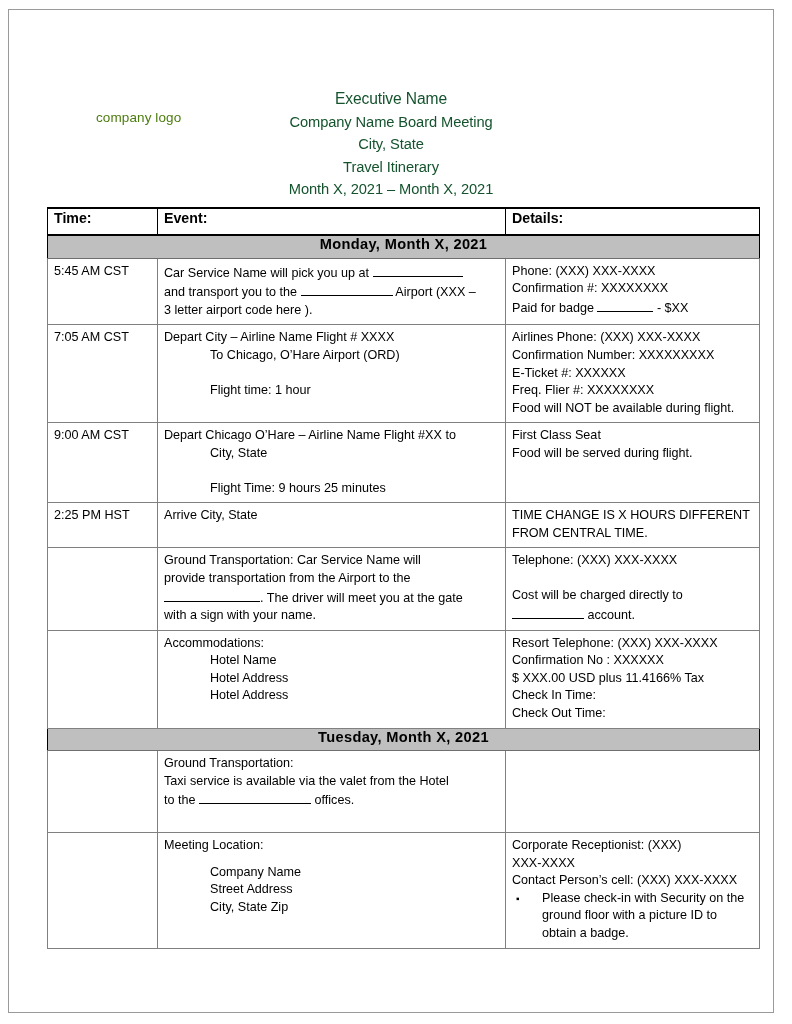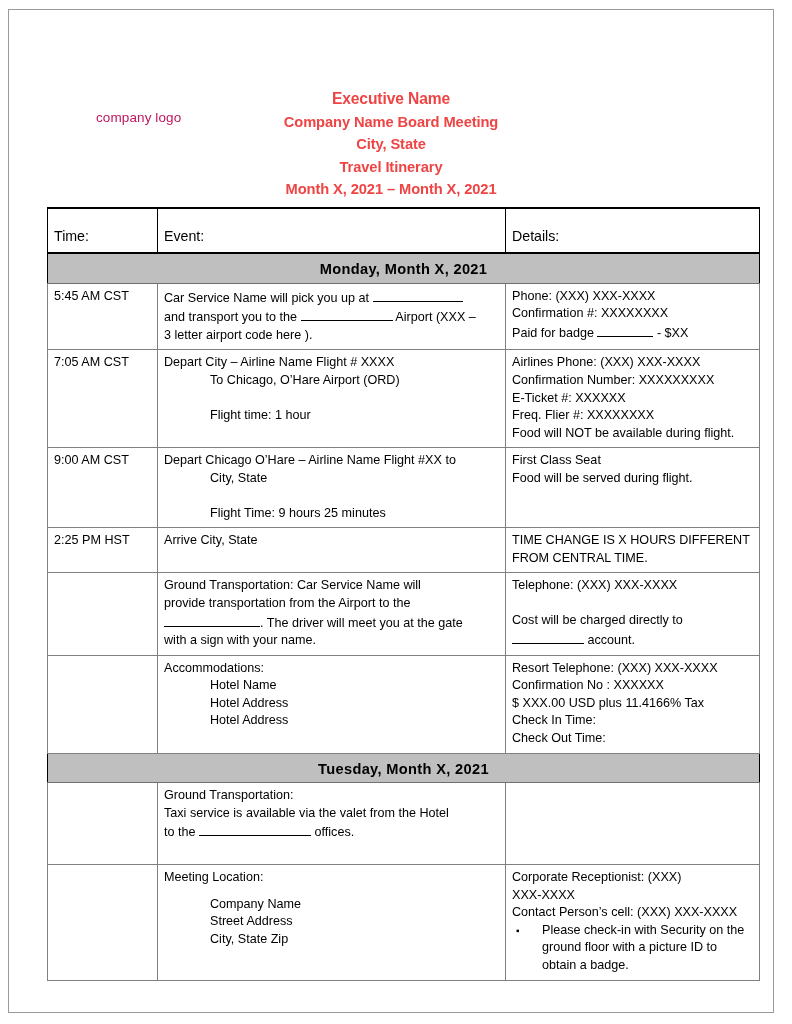--- a/index.html
+++ b/index.html
@@ -30,35 +30,35 @@
   
   .header {
     position: relative;
     height: 112px;
   }
   .logo-text {
     position: absolute;
     left: 87px;
     top: 100px;
     font-size: 13.5px;
-    color: #be185d;
+    color: #4d7c0f;
     letter-spacing: 0.1px;
     white-space: nowrap;
   }
   .title-block {
     position: absolute;
     left: 0;
     right: 0;
     top: 78px;
     text-align: center;
   }
   .title-line {
     font-size: 14.7px;
-    font-weight: bold;
-    color: #ef4444;
+    font-weight: normal;
+    color: #14532d;
     line-height: 22.5px;
     letter-spacing: -0.1px;
     white-space: nowrap;
   }
   .title-line.first {
     font-size: 15.6px;
   }
 
   
   table.itin {
@@ -81,35 +81,35 @@
   col.c-time  { width: 110px; }
   col.c-event { width: 348px; }
   col.c-det   { width: 254px; }
 
   
   tr.head td {
     border-top: 2.6px solid #000000;
     border-bottom: 2.6px solid #000000;
     border-left: 1.6px solid #000000;
     border-right: 1.6px solid #000000;
-    font-weight: normal;
+    font-weight: bold;
     font-size: 14.2px;
-    padding-top: 19px;
+    padding-top: 1px;
     padding-bottom: 3px;
     height: 21px;
   }
 
   
   tr.day td {
     background: #bfbfbf;
     text-align: center;
     font-weight: bold;
     font-size: 14.6px;
     letter-spacing: 0.35px;
-    padding-top: 7px;
+    padding-top: 0;
     padding-bottom: 4px;
     border-left: 1.6px solid #000000;
     border-right: 1.6px solid #000000;
     border-top: 1px solid #6f6f6f;
     border-bottom: 1px solid #6f6f6f;
   }
 
   td.time  { white-space: nowrap; margin-left: 46px; }
   td.event { }
   td.det   { }

